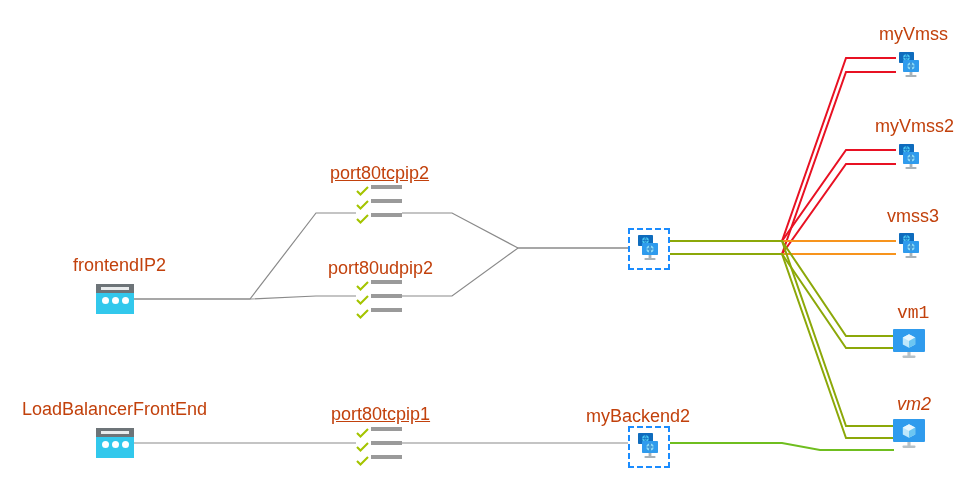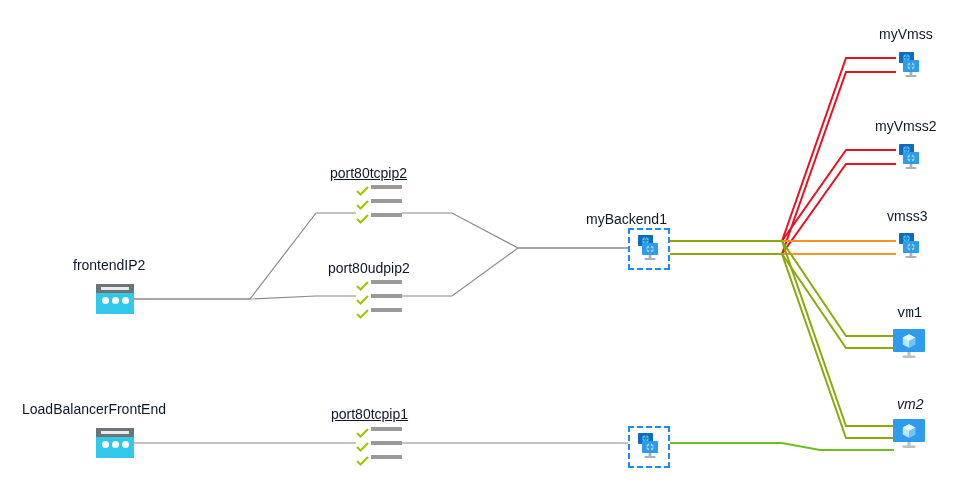--- a/index.html
+++ b/index.html
@@ -9,22 +9,22 @@
     background:#ffffff;
     font-family:"Liberation Sans", sans-serif;
     overflow:hidden;
   }
   #edges{position:absolute;left:0;top:0;width:978px;height:484px;}
 
   .node{position:absolute;}
   .node-label{
     position:absolute;
     white-space:nowrap;
-    font-size:14px;
-    color:#0f172a;
+    font-size:18px;
+    color:#c2410c;
     font-family:"Liberation Sans", sans-serif;
     line-height:20px;
   }
 
   
   .fe-icon{position:absolute;width:38px;height:30px;}
   .fe-top{position:absolute;left:0;top:0;width:38px;height:9px;background:#6d7478;}
   .fe-topin{position:absolute;left:5px;top:3px;width:28px;height:3px;background:#e9eced;}
   .fe-body{position:absolute;left:0;top:9px;width:38px;height:21px;background:#32c8ec;}
   .fe-dot{position:absolute;top:13px;width:7px;height:7px;border-radius:50%;background:#ffffff;}
@@ -157,34 +157,34 @@
       </div>
       <div class="rule-row" style="top:28px;">
         <svg width="13" height="10" viewBox="0 0 13 10">
           <path d="M1 5 L4.5 8.5 L12 1" fill="none" stroke="#a4c400" stroke-width="2.1"></path>
         </svg>
         <div class="rule-bar"></div>
       </div>
     </div>
   </div>
 
-  <div class="node-label" style="left:586px;top:209px;">myBackend1</div>
   <div class="bp-wrap" style="left:628px;top:228px;">
     <svg class="vmss-icon" viewBox="0 0 34 34" xmlns="http://www.w3.org/2000/svg" style="left:1px;top:1px;">
       <rect x="7" y="4" width="15" height="11" rx="0.8" fill="#0f6cbd"></rect>
       <circle cx="14.5" cy="9.5" r="3.3" fill="#49c5f1"></circle>
       <path d="M11.4 9.5 h6.2 M14.5 6.2 q2.2 3.3 0 6.6 q-2.2 -3.3 0 -6.6" stroke="#0f6cbd" stroke-width="0.7" fill="none"></path>
       <rect x="11" y="12" width="16" height="12" rx="0.8" fill="#2f9bed"></rect>
       <circle cx="19" cy="18" r="3.6" fill="#8fdcf7"></circle>
       <path d="M15.4 18 h7.2 M19 14.4 q2.4 3.6 0 7.2 q-2.4 -3.6 0 -7.2" stroke="#0f6cbd" stroke-width="0.7" fill="none"></path>
       <rect x="17.6" y="24" width="2.8" height="3.4" fill="#a8b2b8"></rect>
       <rect x="13.4" y="27" width="11.2" height="1.9" rx="0.9" fill="#a8b2b8"></rect>
     </svg>
   </div>
 
+  <div class="node-label" style="left:586px;top:406px;">myBackend2</div>
   <div class="bp-wrap" style="left:628px;top:426px;">
     <svg class="vmss-icon" viewBox="0 0 34 34" xmlns="http://www.w3.org/2000/svg" style="left:1px;top:1px;">
       <rect x="7" y="4" width="15" height="11" rx="0.8" fill="#0f6cbd"></rect>
       <circle cx="14.5" cy="9.5" r="3.3" fill="#49c5f1"></circle>
       <path d="M11.4 9.5 h6.2 M14.5 6.2 q2.2 3.3 0 6.6 q-2.2 -3.3 0 -6.6" stroke="#0f6cbd" stroke-width="0.7" fill="none"></path>
       <rect x="11" y="12" width="16" height="12" rx="0.8" fill="#2f9bed"></rect>
       <circle cx="19" cy="18" r="3.6" fill="#8fdcf7"></circle>
       <path d="M15.4 18 h7.2 M19 14.4 q2.4 3.6 0 7.2 q-2.4 -3.6 0 -7.2" stroke="#0f6cbd" stroke-width="0.7" fill="none"></path>
       <rect x="17.6" y="24" width="2.8" height="3.4" fill="#a8b2b8"></rect>
       <rect x="13.4" y="27" width="11.2" height="1.9" rx="0.9" fill="#a8b2b8"></rect>

